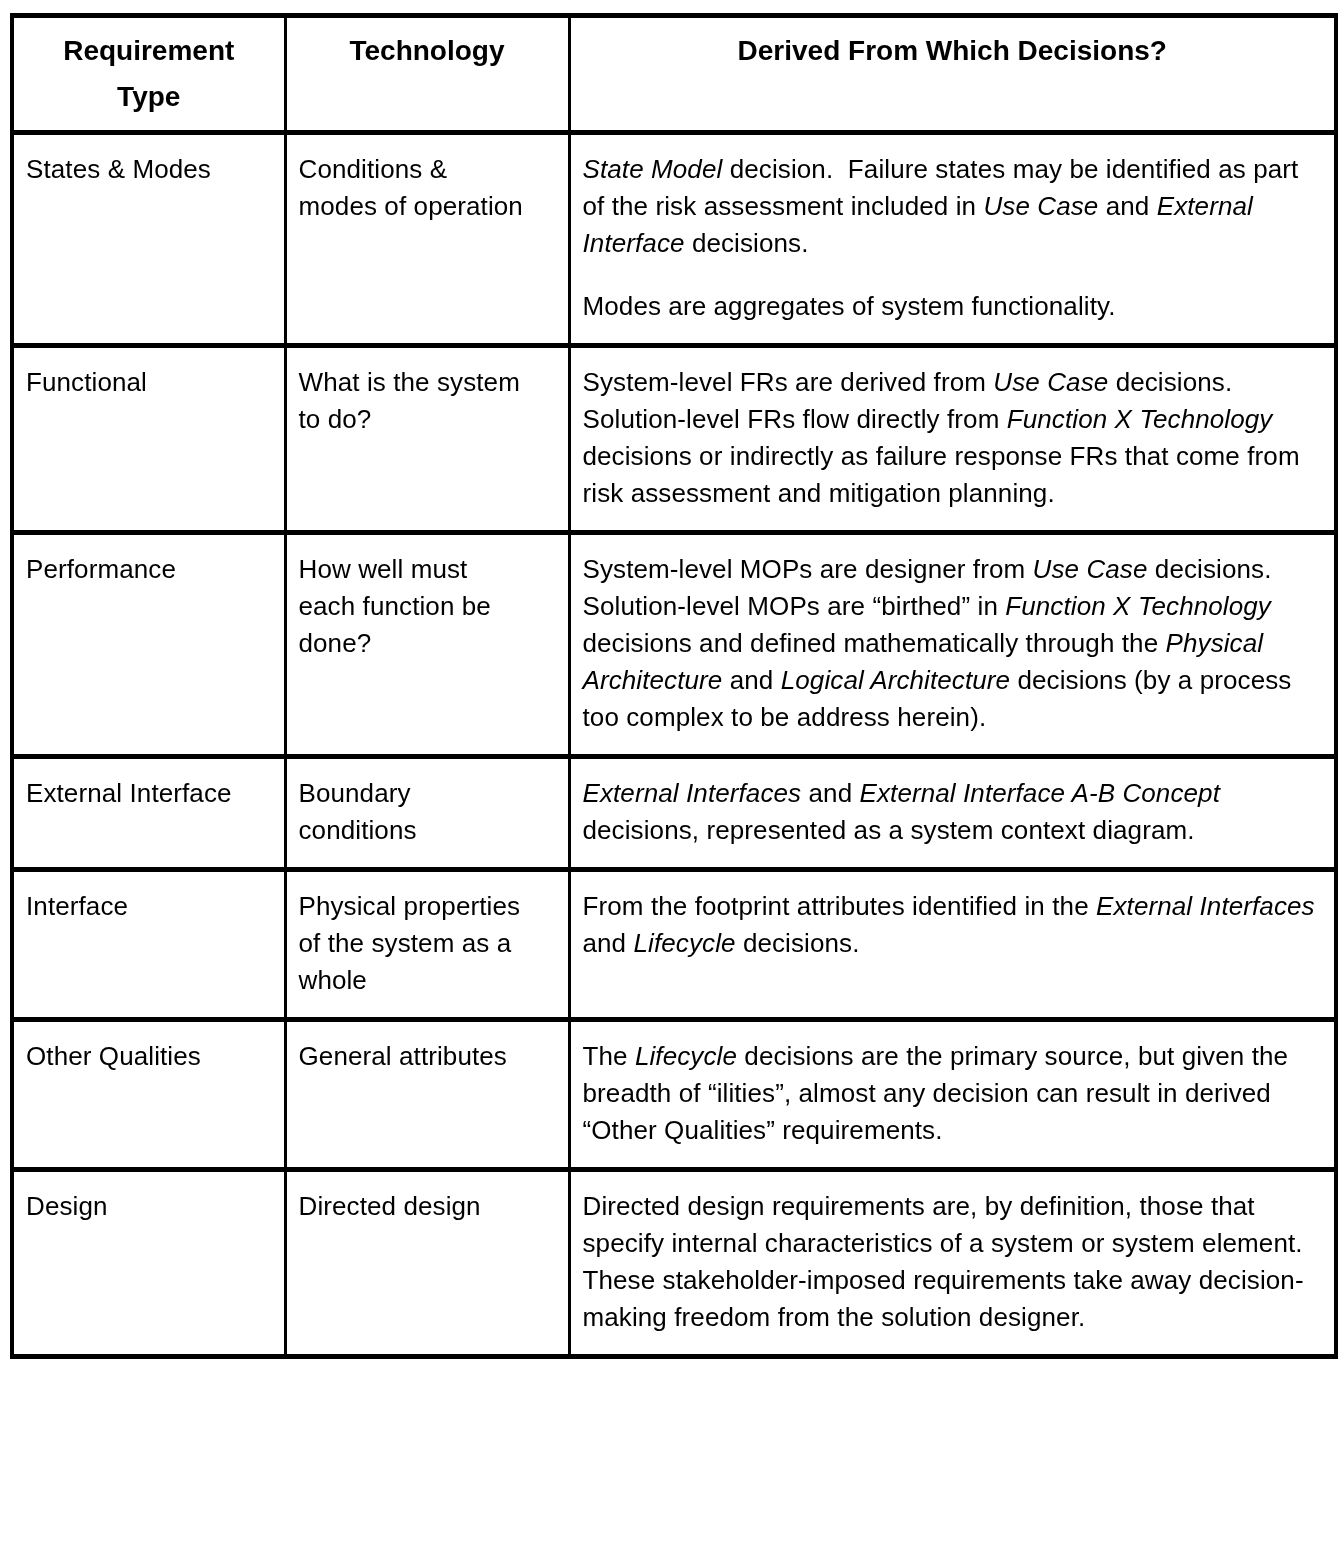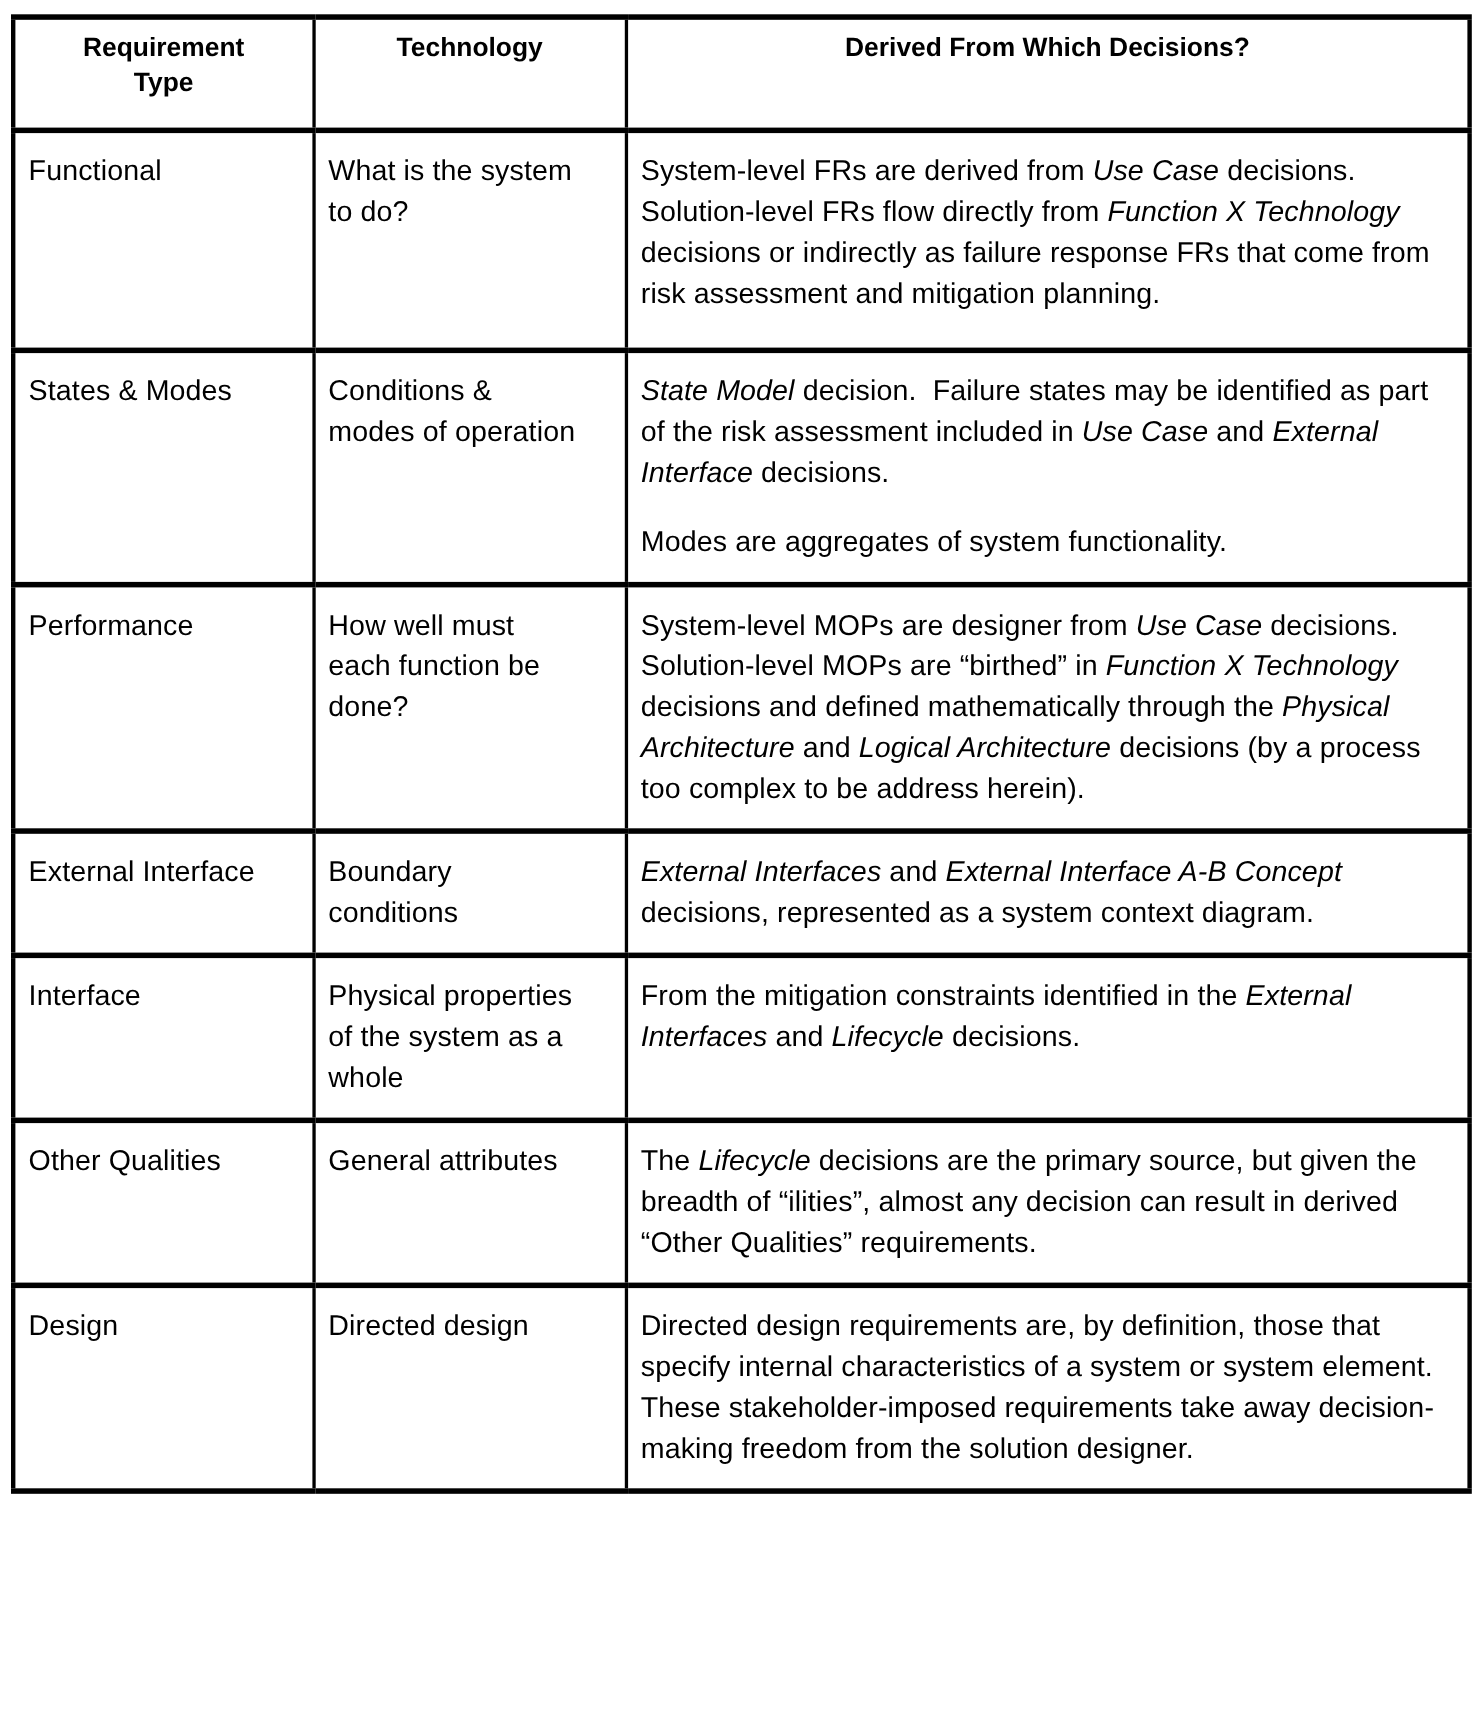--- a/index.html
+++ b/index.html
@@ -27,23 +27,23 @@
   col.c-der  { width: 767px; }
   th, td {
     border-left: 3px solid #000000;
     border-right: 3px solid #000000;
     border-top: 5px solid #000000;
     border-bottom: 5px solid #000000;
     vertical-align: top;
     overflow: hidden;
   }
   th {
-    font-size: 24px;
+    font-size: 28px;
     font-weight: bold;
-    line-height: 32px;
+    line-height: 46px;
     text-align: center;
     padding: 10px 8px 10px 8px;
     white-space: pre-line;
   }
   td {
     font-size: 26px;
     line-height: 37px;
     padding: 16px 16px 18px 12px;
     letter-spacing: 0.1px;
   }
@@ -74,34 +74,34 @@
     <thead>
       <tr>
         <th>Requirement
 Type</th>
         <th>Technology</th>
         <th>Derived From Which Decisions?</th>
       </tr>
     </thead>
     <tbody>
         <tr>
-          <td class="cell-type">Functional</td>
-          <td class="cell-def">What is the system
-to do?</td>
-          <td class="cell-der">
-            <p><span>System-level FRs are derived from </span><i>Use Case</i><span> decisions.&nbsp; Solution-level FRs flow directly from </span><i>Function X Technology</i><span> decisions or indirectly as failure response FRs that come from risk assessment and mitigation planning.</span></p>
-          </td>
-        </tr>
-        <tr>
           <td class="cell-type">States &amp; Modes</td>
           <td class="cell-def">Conditions &amp;
 modes of operation</td>
           <td class="cell-der">
             <p><i>State Model</i><span> decision.&nbsp; Failure states may be identified as part of the risk assessment included in </span><i>Use Case</i><span> and </span><i>External Interface</i><span> decisions.</span></p>
             <p><span>Modes are aggregates of system functionality.</span></p>
+          </td>
+        </tr>
+        <tr>
+          <td class="cell-type">Functional</td>
+          <td class="cell-def">What is the system
+to do?</td>
+          <td class="cell-der">
+            <p><span>System-level FRs are derived from </span><i>Use Case</i><span> decisions.&nbsp; Solution-level FRs flow directly from </span><i>Function X Technology</i><span> decisions or indirectly as failure response FRs that come from risk assessment and mitigation planning.</span></p>
           </td>
         </tr>
         <tr>
           <td class="cell-type">Performance</td>
           <td class="cell-def">How well must
 each function be
 done?</td>
           <td class="cell-der">
             <p><span>System-level MOPs are designer from </span><i>Use Case</i><span> decisions.&nbsp; Solution-level MOPs are “birthed” in </span><i>Function X Technology</i><span> decisions and defined mathematically through the </span><i>Physical Architecture</i><span> and </span><i>Logical Architecture</i><span> decisions (by a process too complex to be address herein).</span></p>
           </td>
@@ -113,21 +113,21 @@
           <td class="cell-der">
             <p><i>External Interfaces</i><span> and </span><i>External Interface A-B Concept</i><span> decisions, represented as a system context diagram.</span></p>
           </td>
         </tr>
         <tr>
           <td class="cell-type">Interface</td>
           <td class="cell-def">Physical properties
 of the system as a
 whole</td>
           <td class="cell-der">
-            <p><span>From the mitigation constraints identified in the </span><i>External Interfaces</i><span> and </span><i>Lifecycle</i><span> decisions.</span></p>
+            <p><span>From the footprint attributes identified in the </span><i>External Interfaces</i><span> and </span><i>Lifecycle</i><span> decisions.</span></p>
           </td>
         </tr>
         <tr>
           <td class="cell-type">Other Qualities</td>
           <td class="cell-def">General attributes</td>
           <td class="cell-der">
             <p><span>The </span><i>Lifecycle</i><span> decisions are the primary source, but given the breadth of “ilities”, almost any decision can result in derived “Other Qualities” requirements.</span></p>
           </td>
         </tr>
         <tr>

